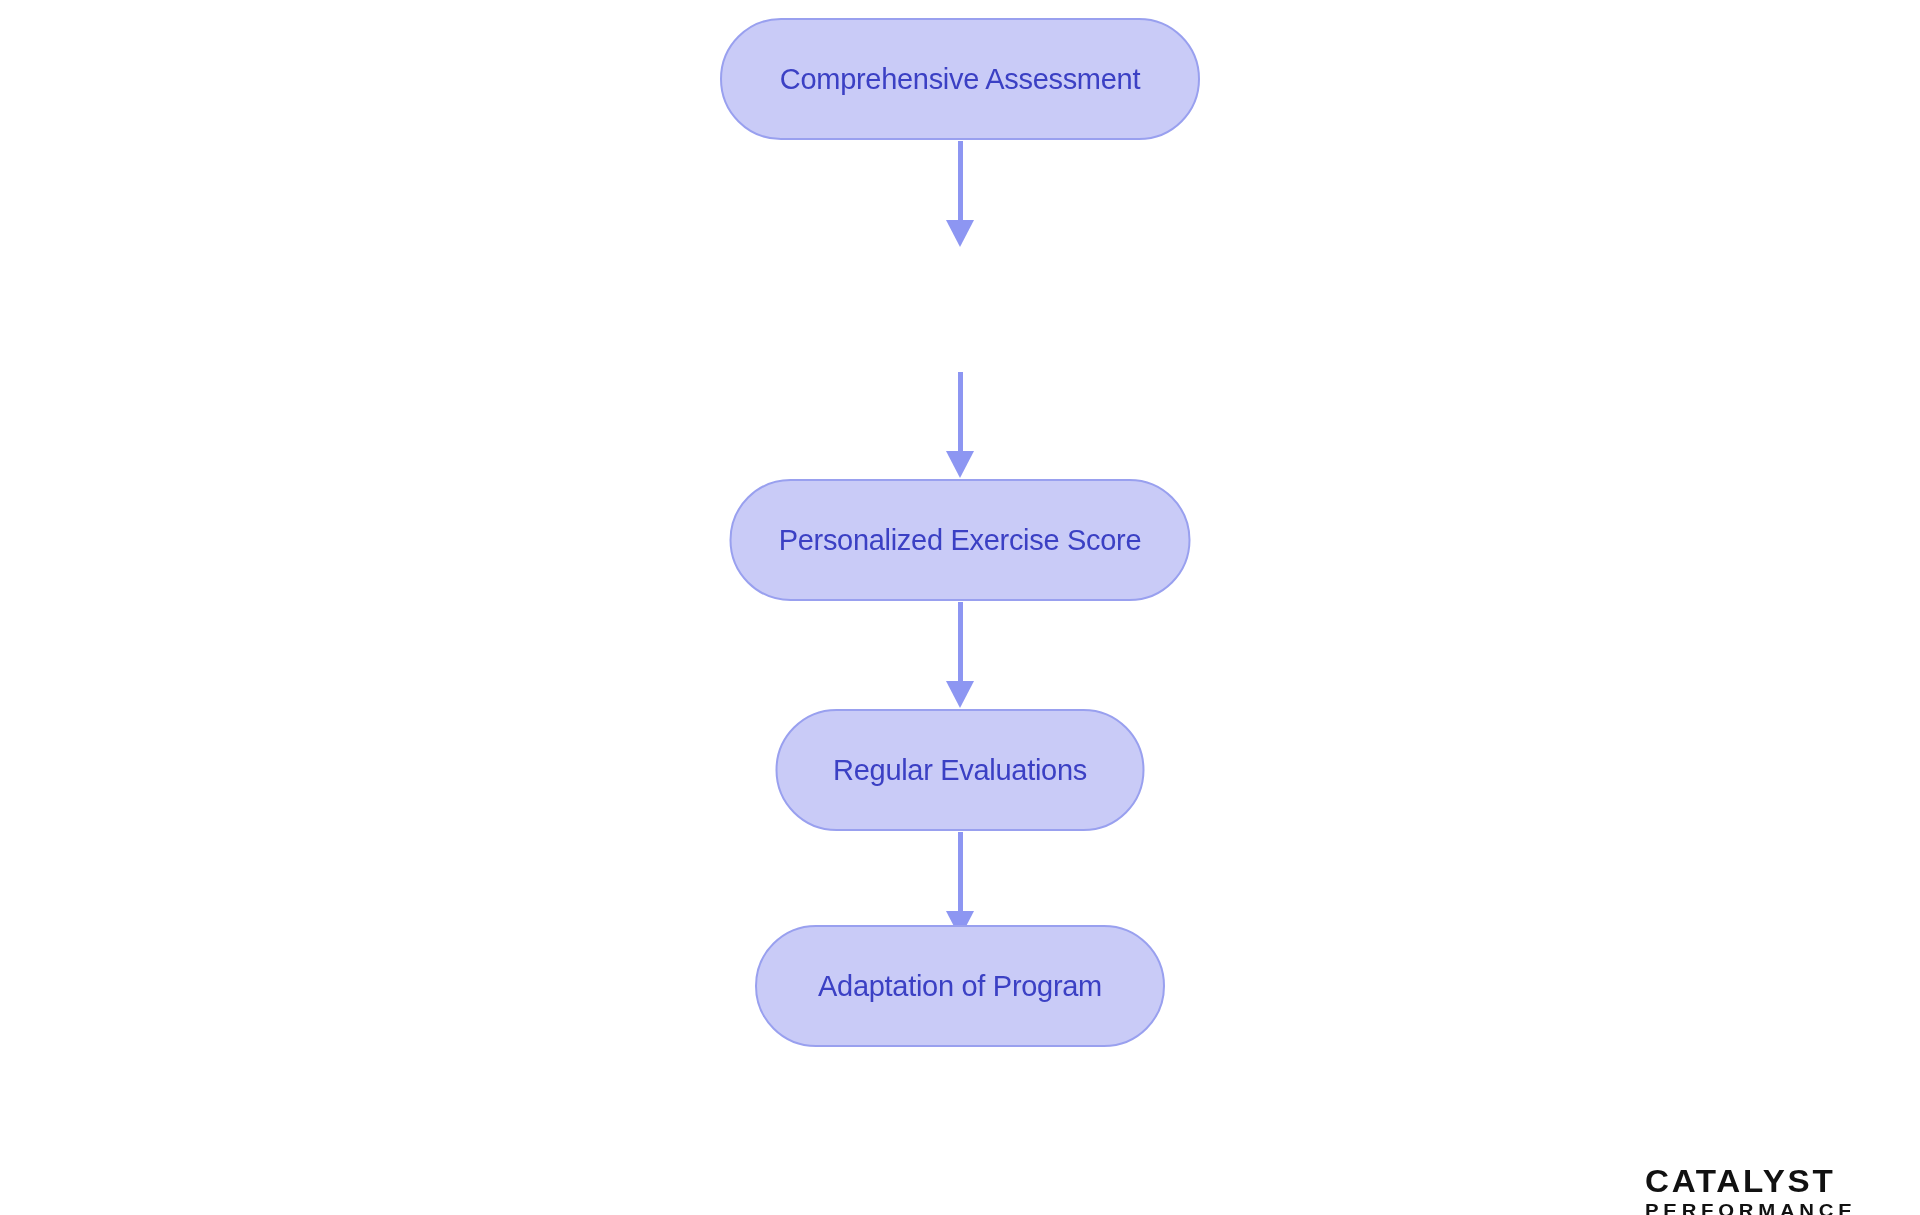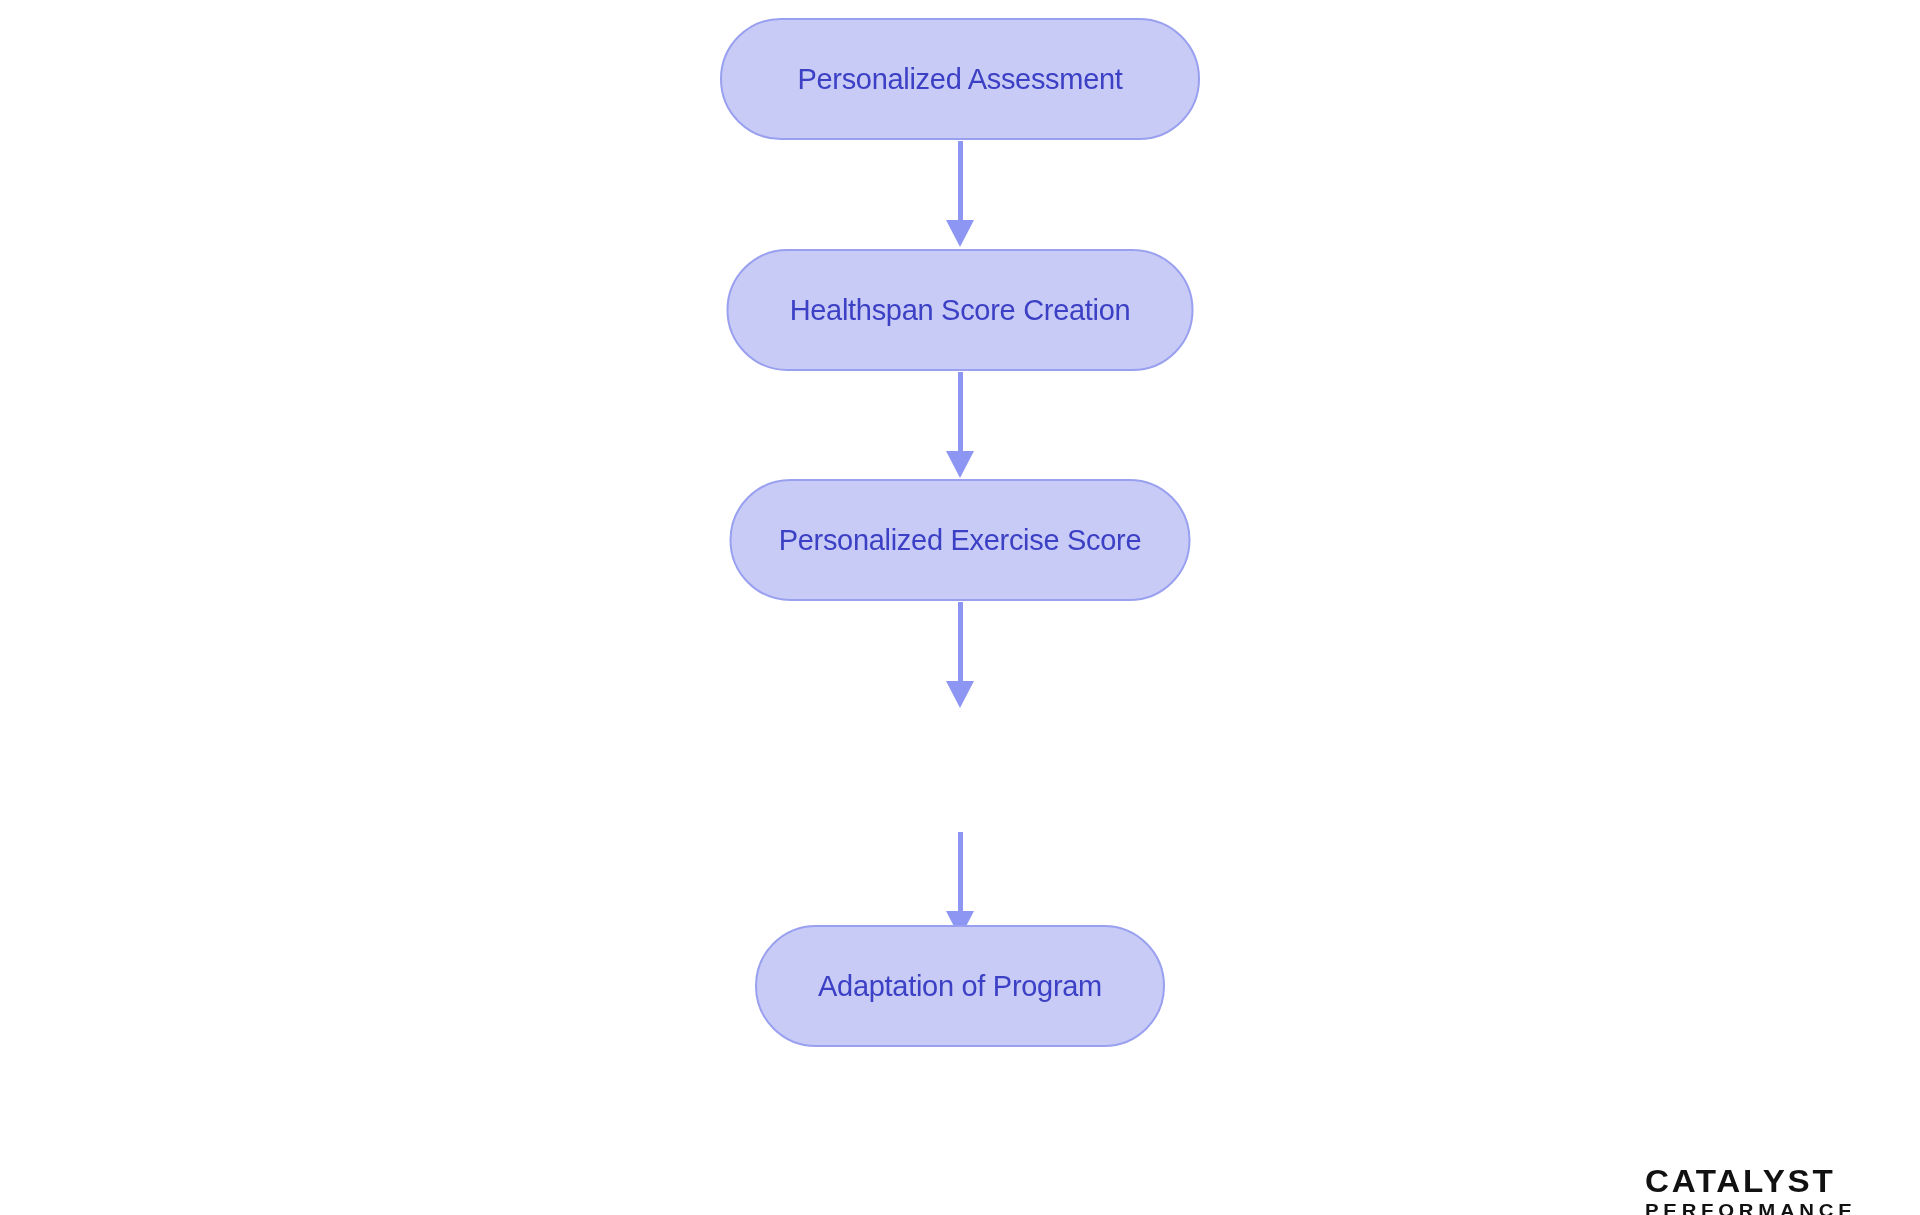--- a/index.html
+++ b/index.html
@@ -94,46 +94,46 @@
     transform-origin:left center;
     white-space:nowrap;
   }
 </style>
 </head>
 <body>
 
 <div class="canvas">
 
   <div class="node node-1">
-    <span>Personalized Assessment</span>
+    <span>Comprehensive Assessment</span>
   </div>
 
   <div class="arrow arrow-1">
     <div class="shaft"></div>
     <div class="head"></div>
   </div>
 
-  <div class="node node-2">
-    <span>Healthspan Score Creation</span>
-  </div>
 
   <div class="arrow arrow-2">
     <div class="shaft"></div>
     <div class="head"></div>
   </div>
 
   <div class="node node-3">
     <span>Personalized Exercise Score</span>
   </div>
 
   <div class="arrow arrow-3">
     <div class="shaft"></div>
     <div class="head"></div>
   </div>
 
+  <div class="node node-4">
+    <span>Regular Evaluations</span>
+  </div>
 
   <div class="arrow arrow-4">
     <div class="shaft"></div>
     <div class="head"></div>
   </div>
 
   <div class="node node-5">
     <span>Adaptation of Program</span>
   </div>
 

